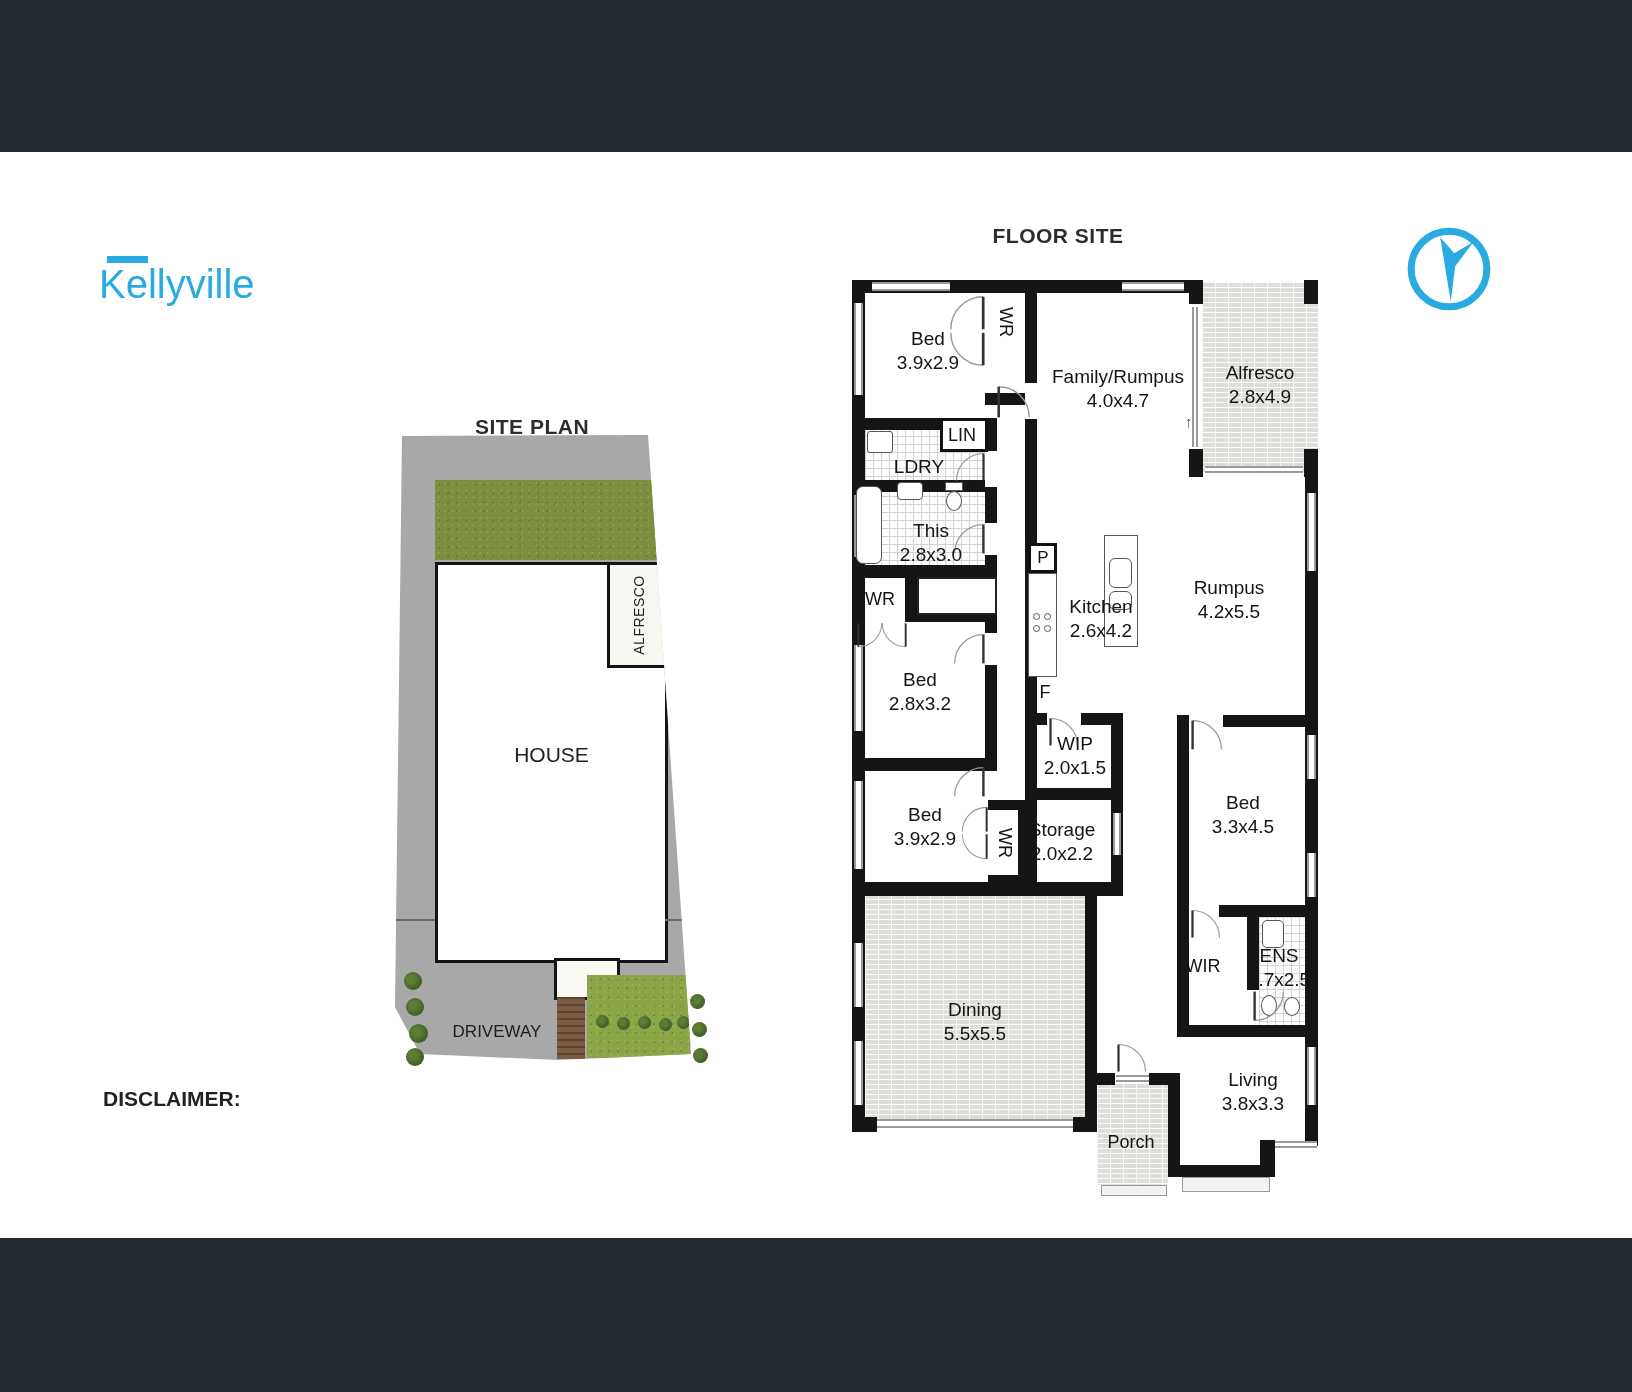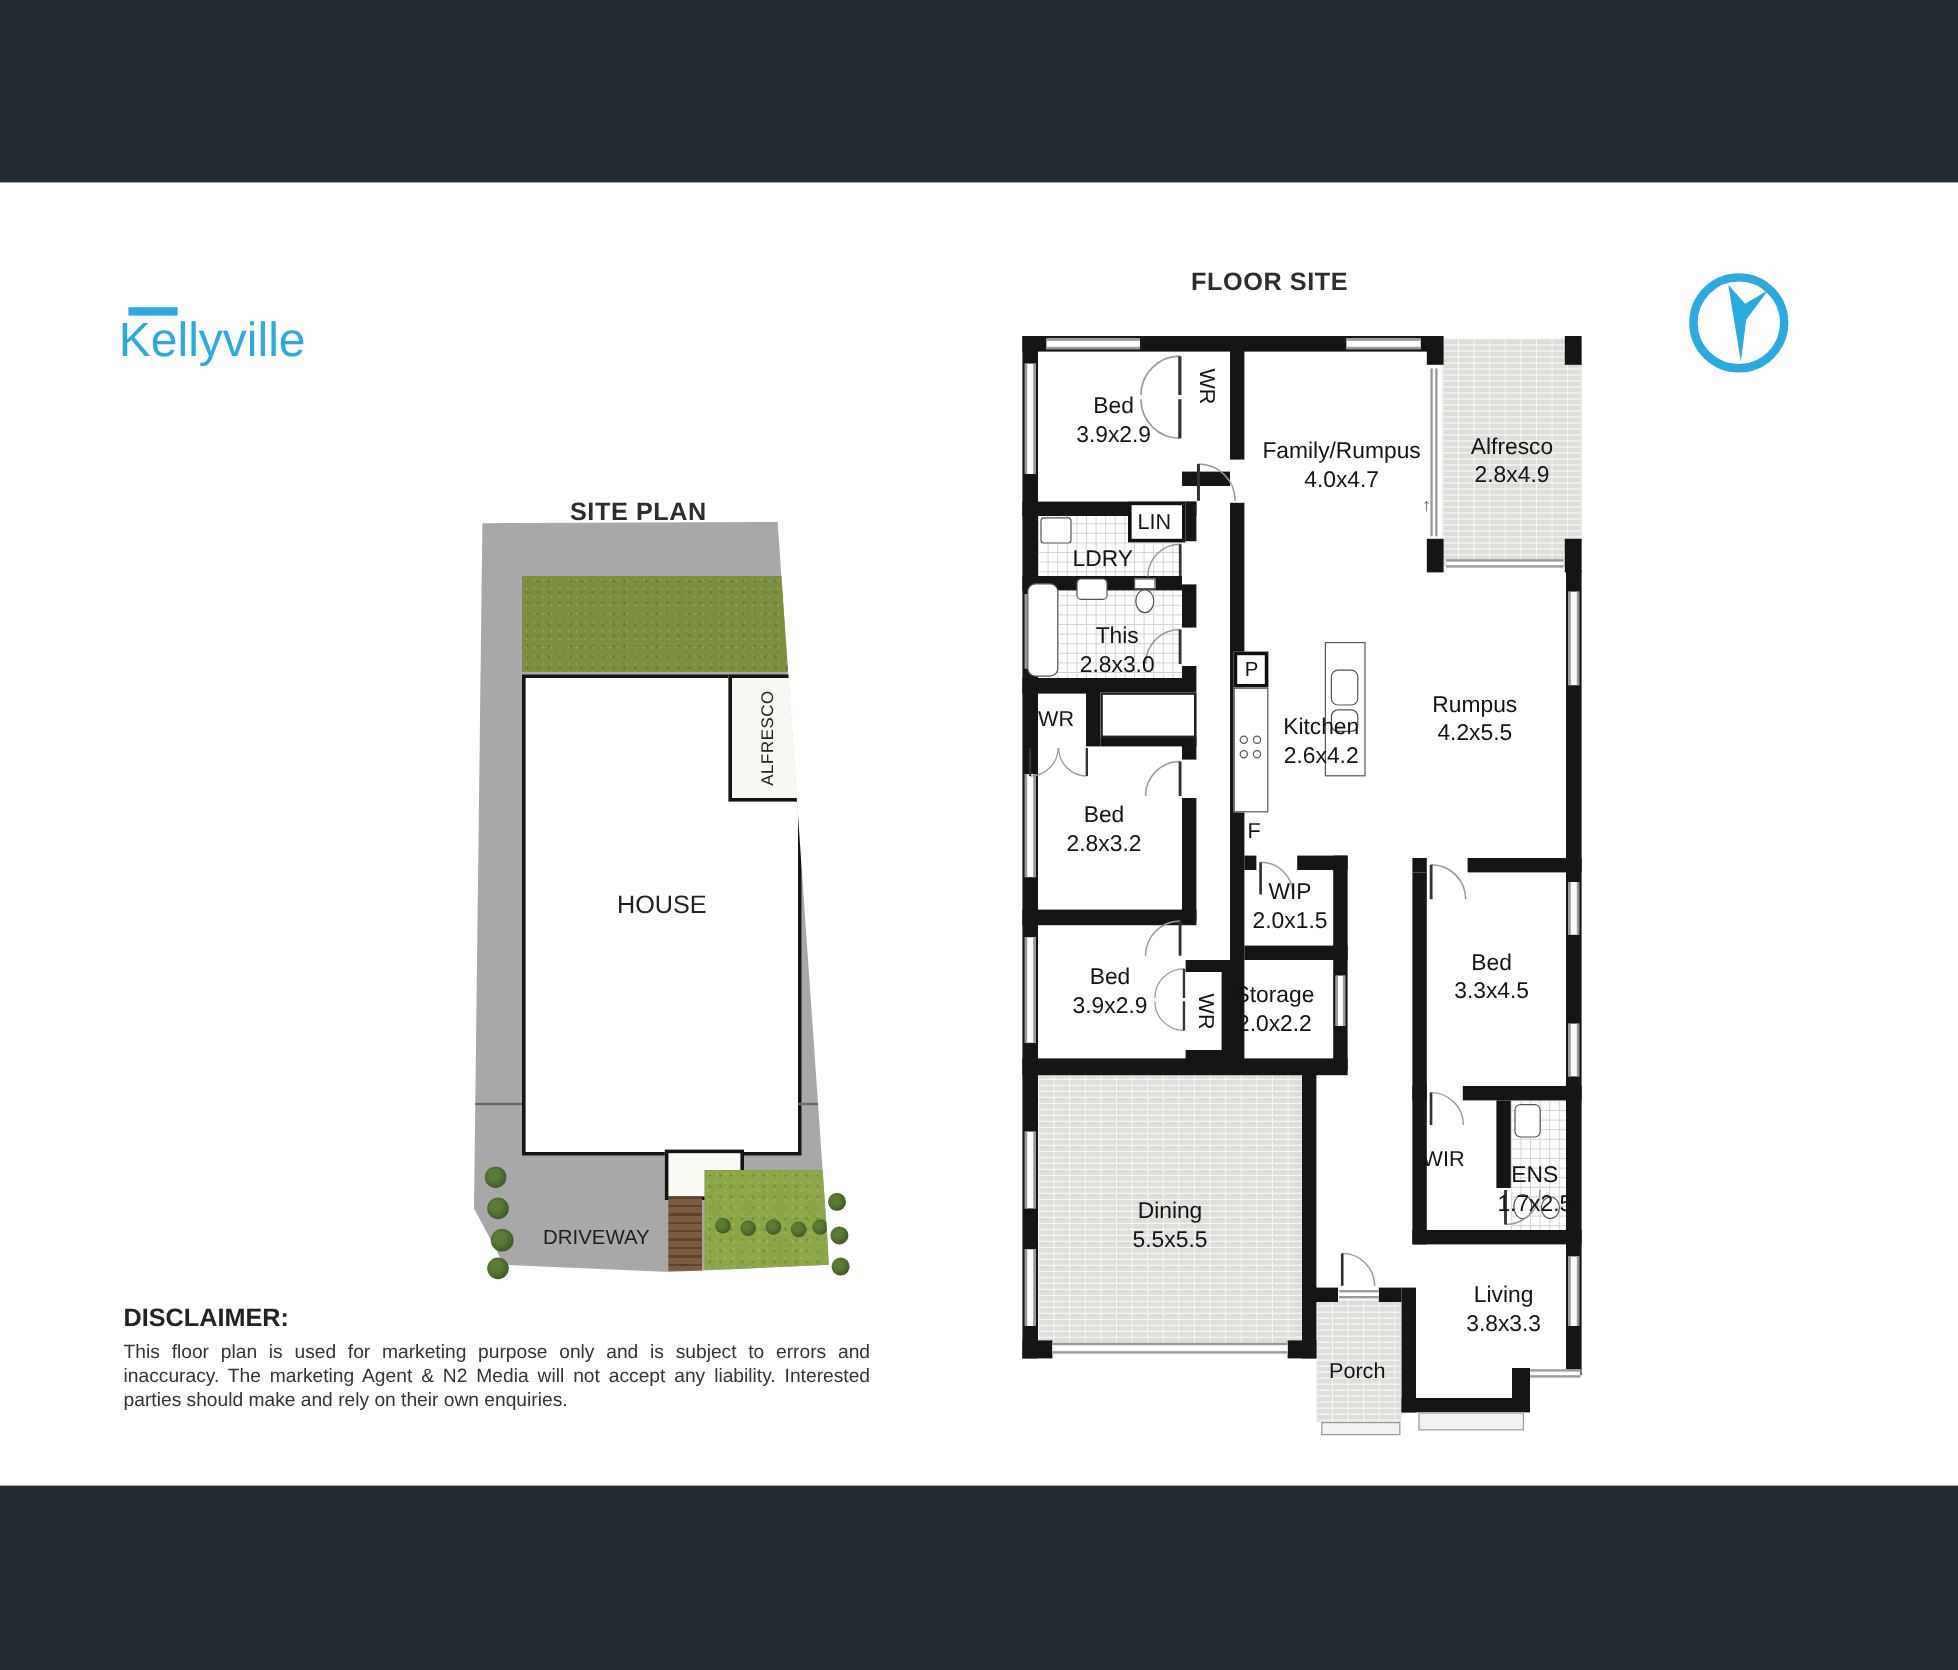--- a/index.html
+++ b/index.html
@@ -326,27 +326,26 @@
   <div class="rlabel vert" style="left:190px;top:588px;font-size:18px;">WR</div>
   <div class="rlabel" style="left:428px;top:560px;">
     <span style="display:block">Bed</span>
         <span style="display:block">3.3x4.5</span>
       </div>
   <div class="rlabel" style="left:160px;top:767px;">
     <span style="display:block">Dining</span>
         <span style="display:block">5.5x5.5</span>
       </div>
   <div class="rlabel" style="left:388px;top:711px;font-size:18px;">WIR</div>
-  <div class="rlabel" style="left:464px;top:713px;margin-top:24px;">
+  <div class="rlabel" style="left:464px;top:713px;">
     <span style="display:block">ENS</span>
         <span style="display:block">1.7x2.5</span>
       </div>
   <div class="rlabel" style="left:438px;top:837px;">
     <span style="display:block">Living</span>
         <span style="display:block">3.8x3.3</span>
       </div>
   <div class="rlabel" style="left:316px;top:887px;font-size:18px;">Porch</div>
 </div>
 
 <div class="abs" style="left:103px;top:1087px;font-size:21px;font-weight:bold;color:#222;">DISCLAIMER:</div>
-<div class="abs" style="left:103px;top:1118px;width:622px;font-size:16px;line-height:20px;text-align:justify;color:#333;">This floor plan is used for marketing purpose only and is subject to errors and inaccuracy. The marketing Agent &amp; N2 Media will not accept any liability. Interested parties should make and rely on their own enquiries.</div>
 
 </div>
 
 </body></html>

